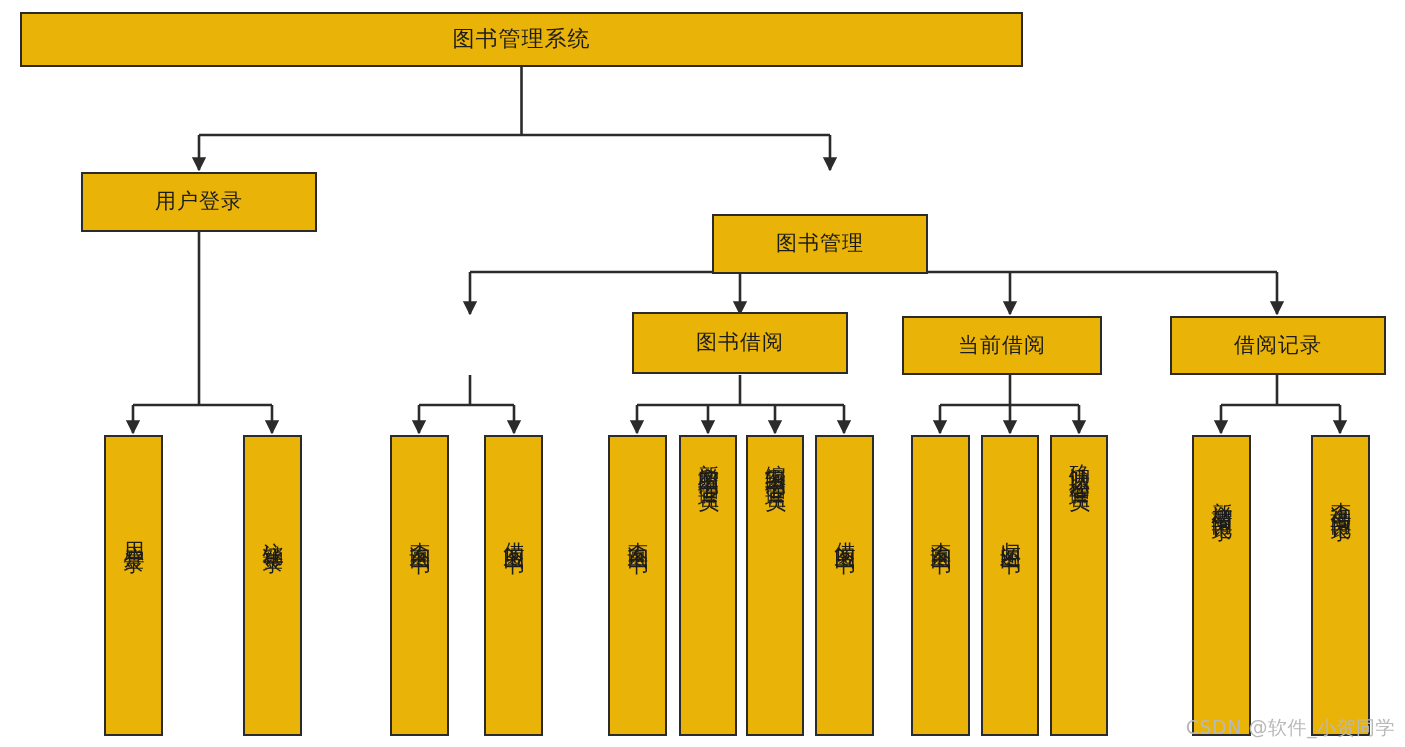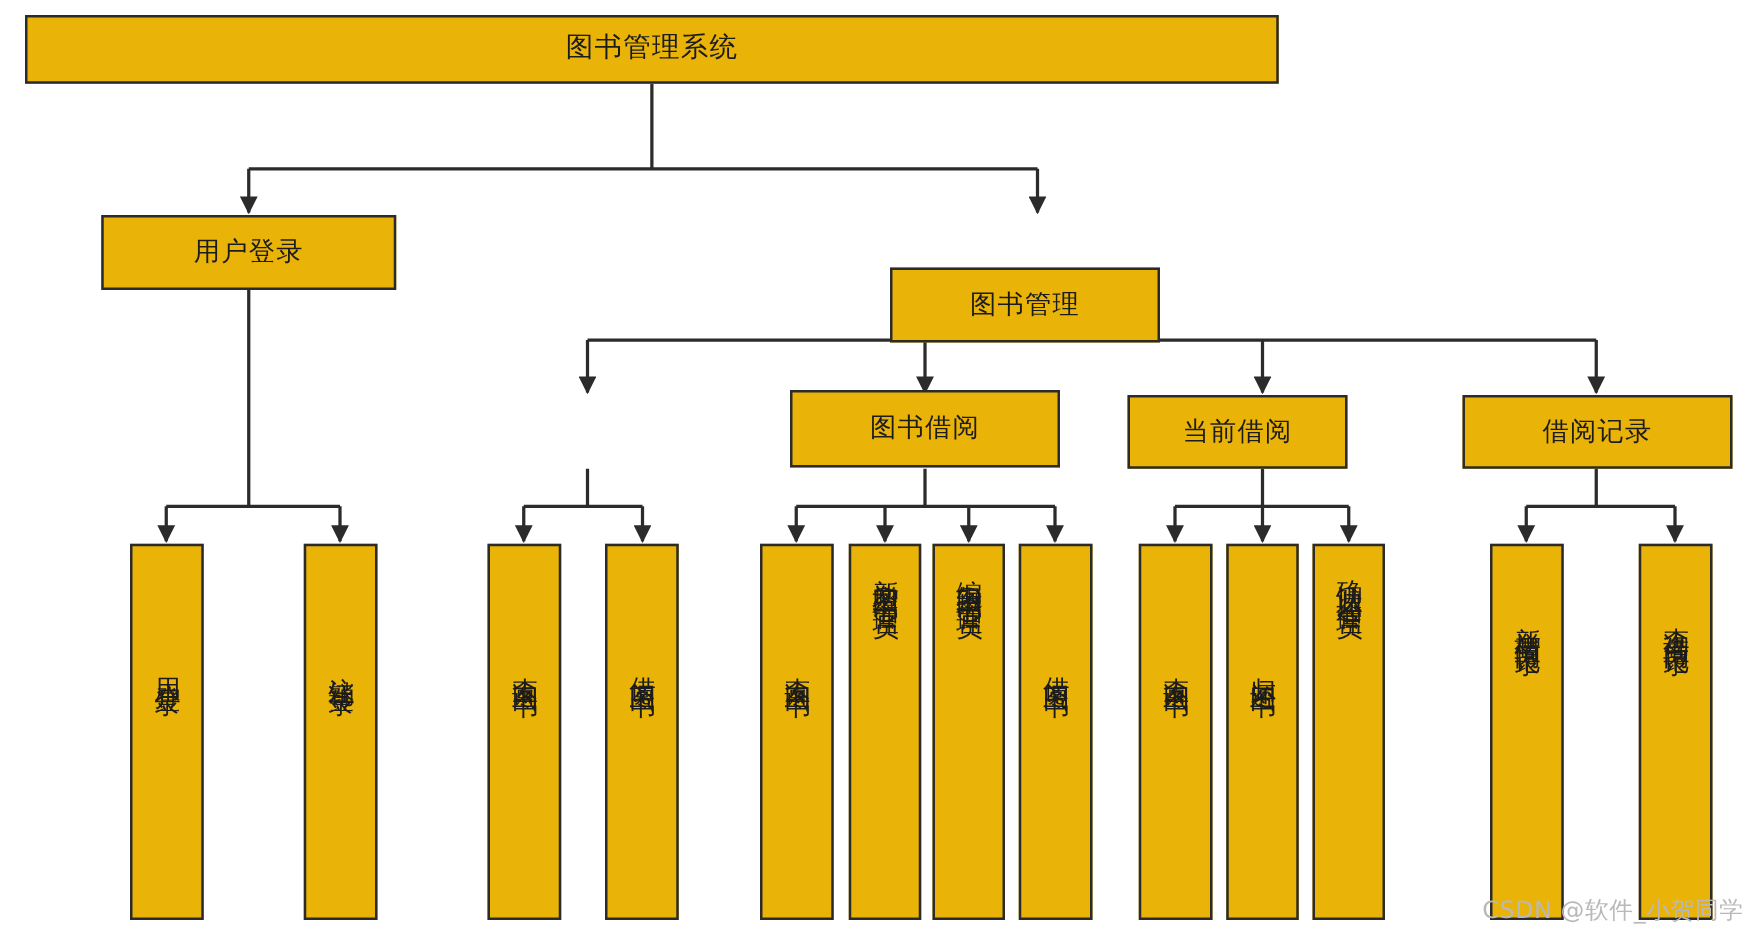--- a/index.html
+++ b/index.html
@@ -135,21 +135,21 @@
   <div class="node" style="left:81px; top:172px; width:236px; height:60px;">
     <span class="label">用户登录</span>
   </div>
   <div class="node" style="left:712px; top:172px; width:216px; height:60px;margin-top:42px;">
     <span class="label">图书管理</span>
   </div>
 
   <div class="node" style="left:632px; top:312px; width:216px; height:62px;">
     <span class="label">图书借阅</span>
   </div>
-  <div class="node" style="left:902px; top:316px; width:176px; height:59px;">
+  <div class="node" style="left:902px; top:316px; width:200px; height:59px;">
     <span class="label">当前借阅</span>
   </div>
   <div class="node" style="left:1170px; top:316px; width:216px; height:59px;">
     <span class="label">借阅记录</span>
   </div>
 
   <div class="node leaf" style="left:104px; top:435px; width:59px; height:301px; padding-top:88px;">
     <span class="label">用户登录</span>
   </div>
   <div class="node leaf" style="left:243px; top:435px; width:59px; height:301px; padding-top:88px;">

